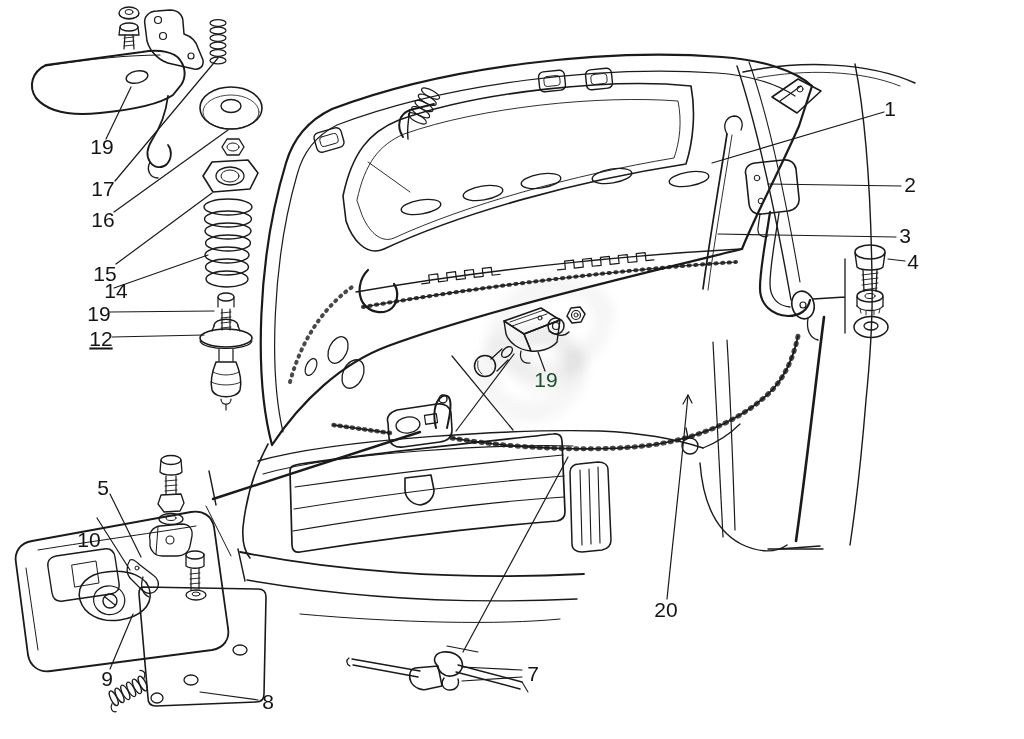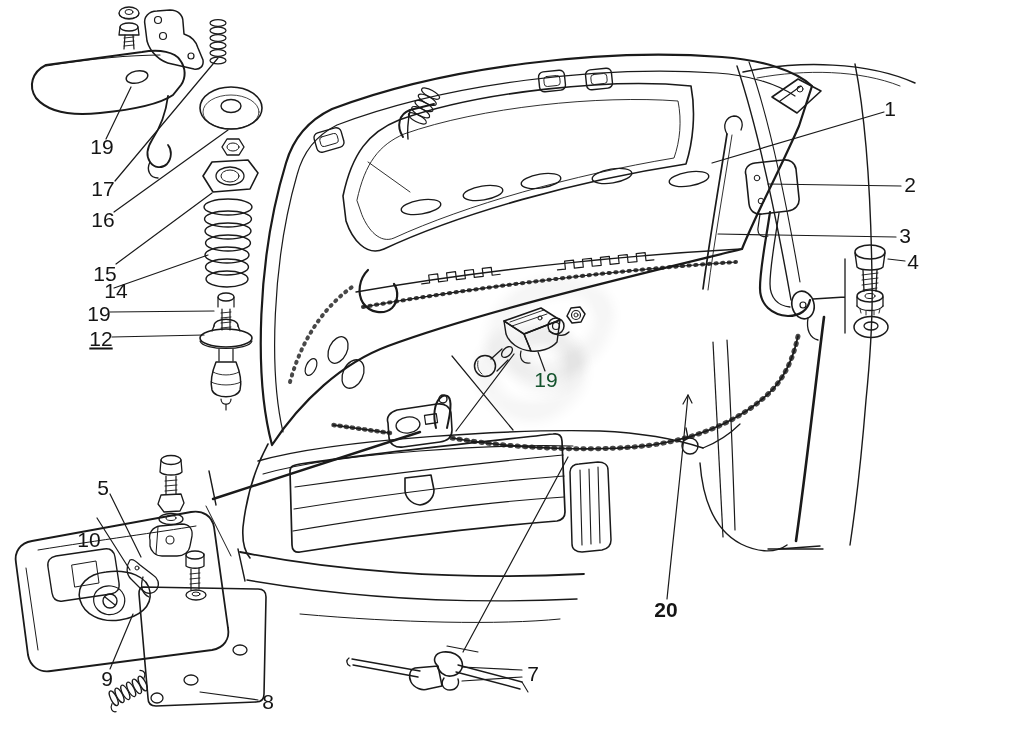--- a/index.html
+++ b/index.html
@@ -350,16 +350,16 @@
       <div class="callout" style="left: 89px; top: 539px;">10</div>
       <div class="callout" style="left: 103px; top: 487px;">5</div>
       <div class="callout" style="left: 101px; top: 338px; text-decoration: underline;">12</div>
       <div class="callout" style="left: 99px; top: 313px;">19</div>
       <div class="callout" style="left: 116px; top: 290px;">14</div>
       <div class="callout" style="left: 105px; top: 273px;">15</div>
       <div class="callout" style="left: 103px; top: 219px;">16</div>
       <div class="callout" style="left: 103px; top: 188px;">17</div>
       <div class="callout" style="left: 102px; top: 146px;">19</div>
       <div class="callout highlighted" style="left: 546px; top: 379px;">19</div>
-      <div class="callout" style="left: 666px; top: 609px; font-weight: bold;">20</div>
+      <div class="callout" style="left: 666px; top: 609px;">20</div>
     </div>
 
 </div>
 
 </body></html>

